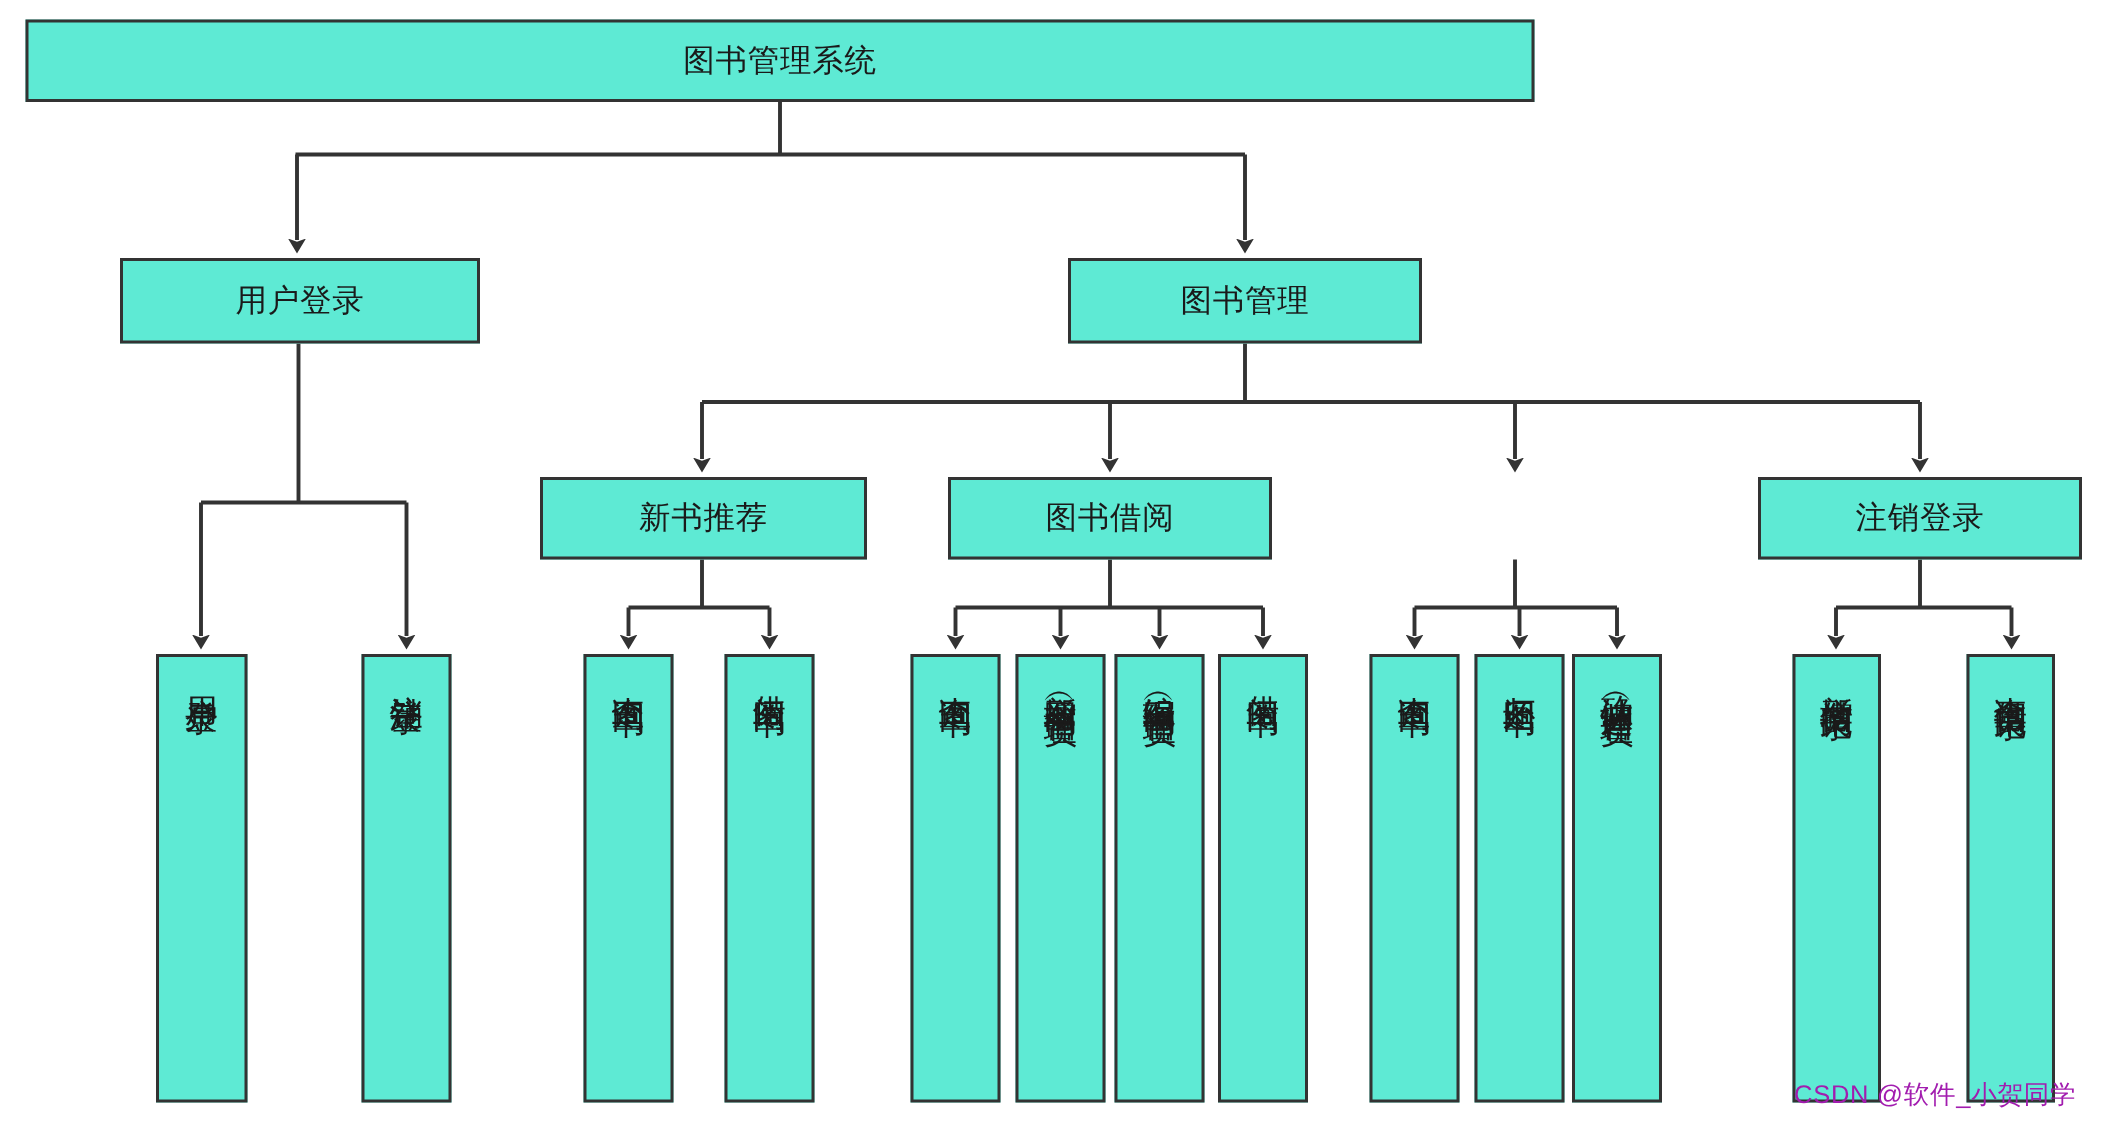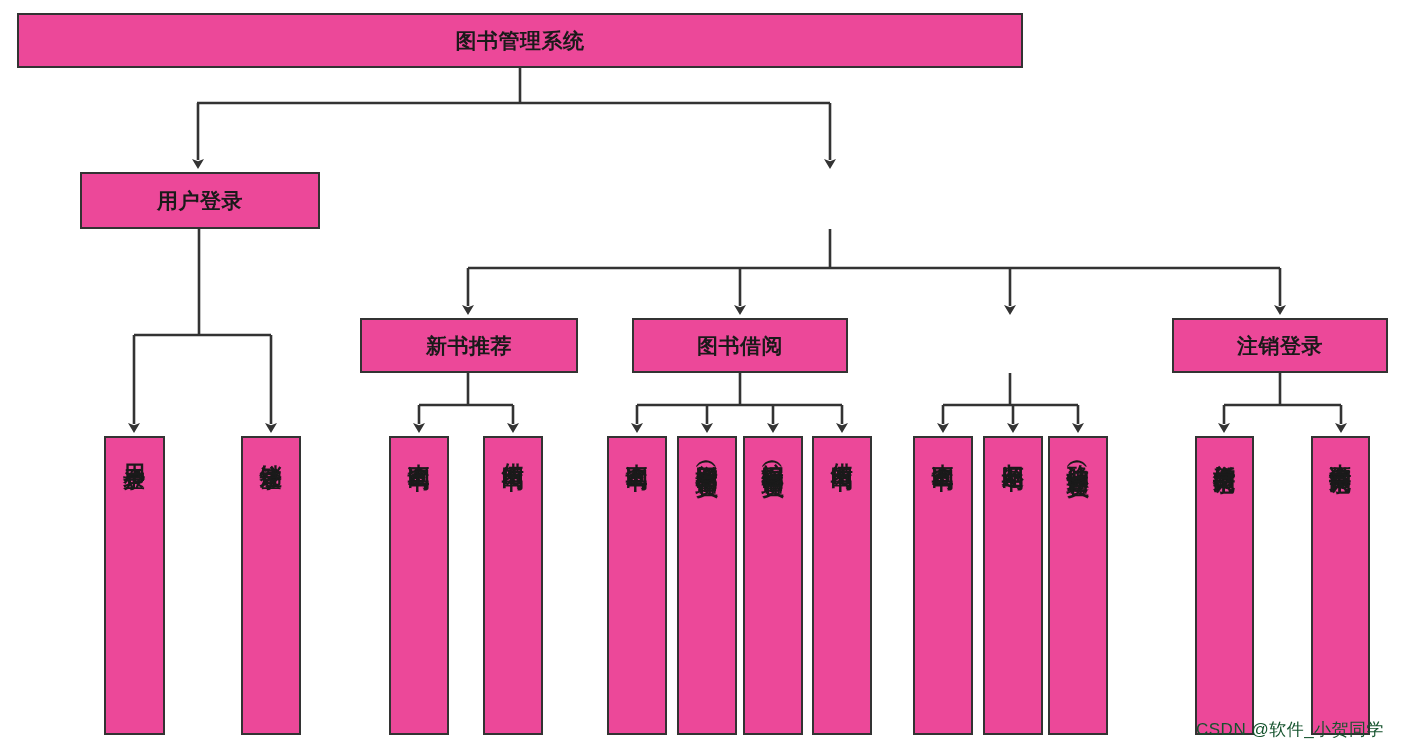--- a/index.html
+++ b/index.html
@@ -22,26 +22,25 @@
     left: 0;
     top: 0;
     width: 1405px;
     height: 747px;
     pointer-events: none;
   }
   .node {
     position: absolute;
     box-sizing: border-box;
     border: 2px solid #333333;
-    background: #ec4899;
+    background: #5eead4;
     display: flex;
     align-items: center;
     justify-content: center;
     color: #1a1a1a;
-    font-weight: bold;
   }
   .node-h {
     font-size: 21px;
     letter-spacing: 0.5px;
     line-height: 1.2;
     white-space: nowrap;
   }
   .node-v {
     align-items: flex-start;
     justify-content: center;
@@ -52,21 +51,21 @@
     text-orientation: upright;
     font-size: 22px;
     line-height: 1.16;
     letter-spacing: 2px;
     white-space: nowrap;
     color: #1a1a1a;
   }
   .watermark {
     position: absolute;
     font-size: 17px;
-    color: #14532d;
+    color: #a21caf;
     white-space: nowrap;
     letter-spacing: 0.5px;
   }
 </style>
 </head>
 <body>
 
 <div id="canvas">
 
   <svg id="edges" viewBox="0 0 1405 747" xmlns="http://www.w3.org/2000/svg">
@@ -119,20 +118,23 @@
     </g>
   </svg>
 
   <div class="node node-h" style="left:17px; top:13px; width:1006px; height:55px;">
     <span>图书管理系统</span>
   </div>
 
   <div class="node node-h" style="left:80px; top:172px; width:240px; height:57px;">
     <span>用户登录</span>
   </div>
+  <div class="node node-h" style="left:712px; top:172px; width:236px; height:57px;">
+    <span>图书管理</span>
+  </div>
 
   <div class="node node-h" style="left:632px; top:318px; width:216px; height:55px;">
     <span>图书借阅</span>
   </div>
   <div class="node node-h" style="left:360px; top:318px; width:218px; height:55px;">
     <span>新书推荐</span>
   </div>
   <div class="node node-h" style="left:1172px; top:318px; width:216px; height:55px;">
     <span>注销登录</span>
   </div>

